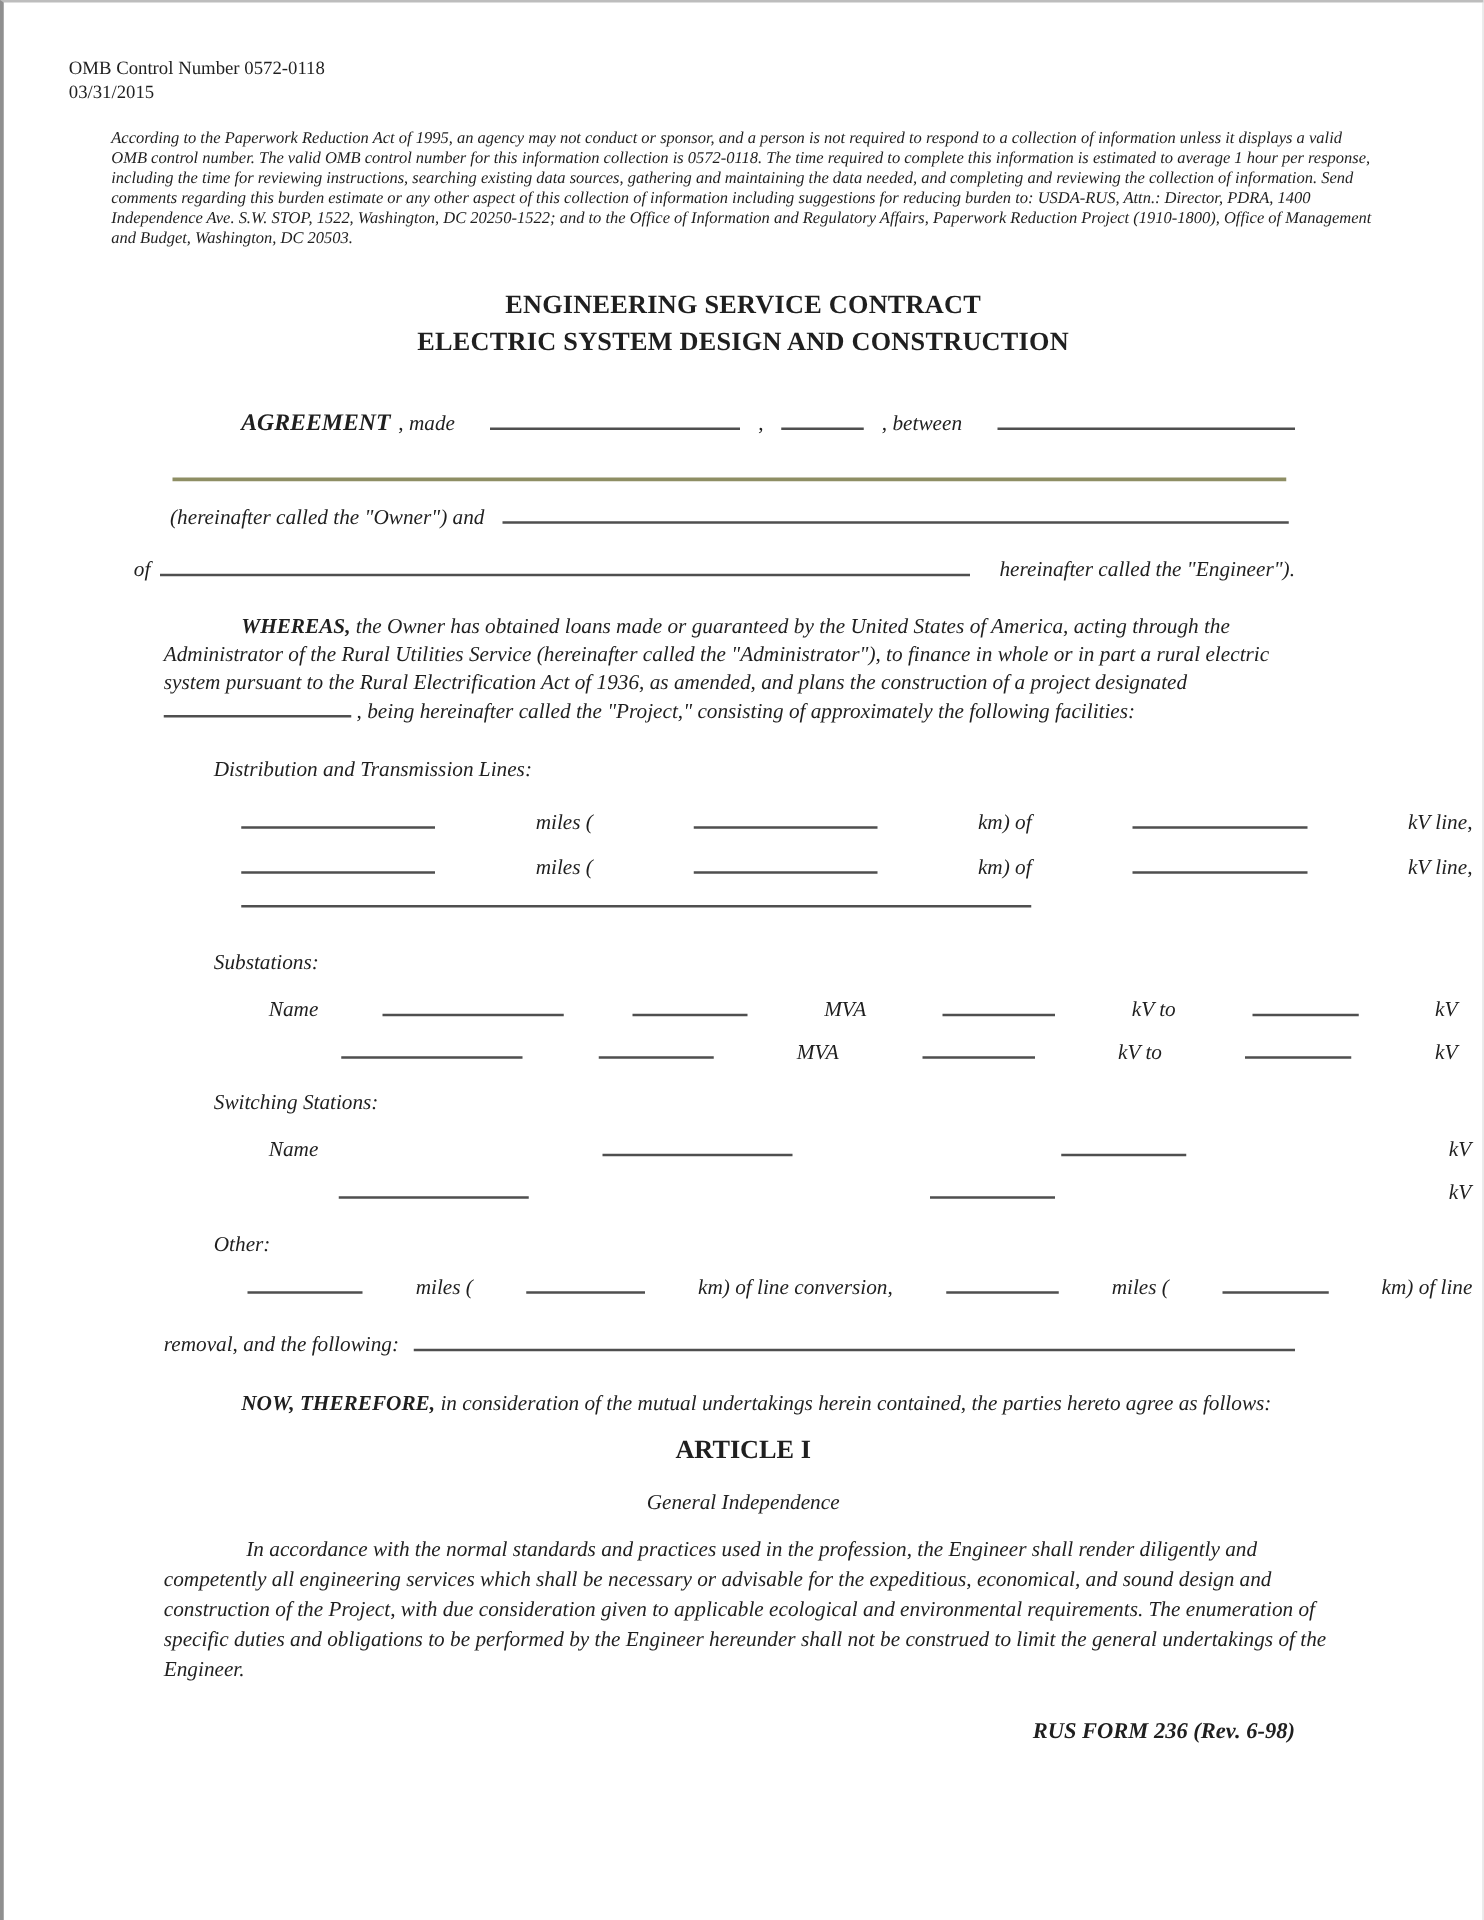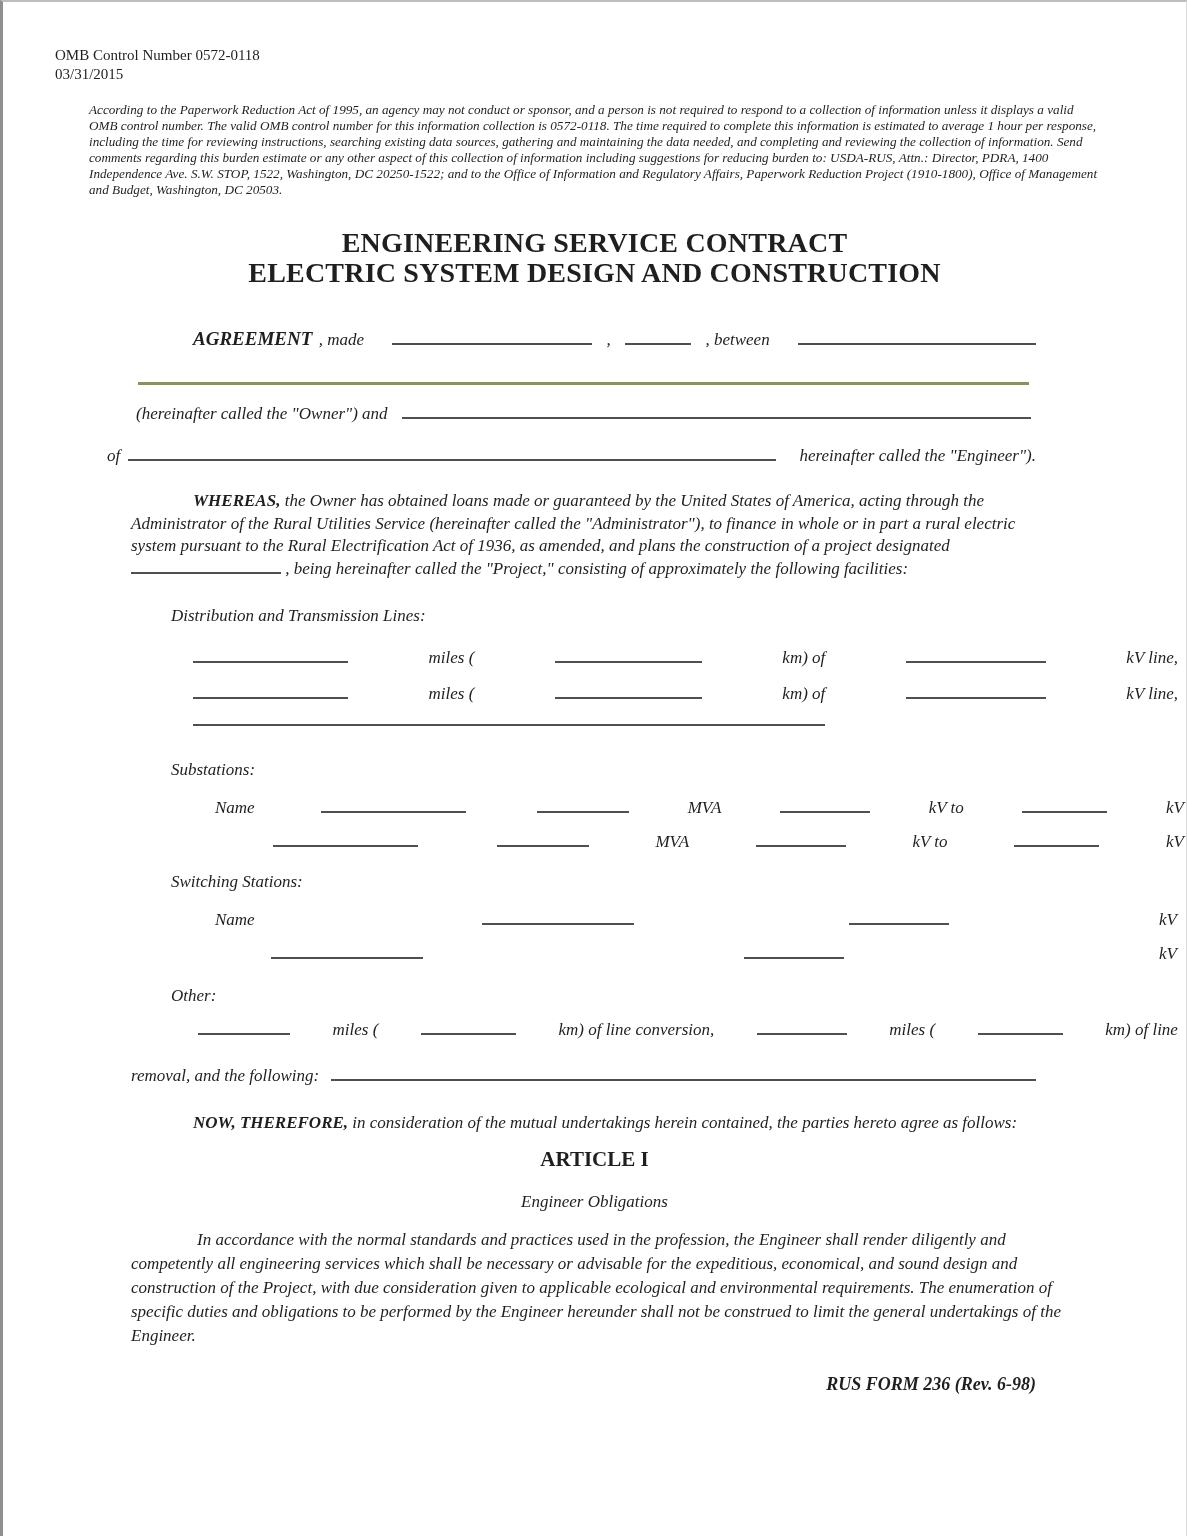--- a/index.html
+++ b/index.html
@@ -14,21 +14,21 @@
     overflow:hidden;
     font-family:"Liberation Serif", serif;
     color:#1f1f1f;
   }
   .it{font-style:italic;}
   .bi{font-weight:bold;font-style:italic;}
 
   .omb{margin:44px 0 0 52px;font-size:15px;line-height:19px;font-style:normal;}
   .pra{margin:18px 88px 0 86px;font-size:13.2px;line-height:16px;font-style:italic;}
 
-  .title{margin-top:30px;text-align:center;font-weight:bold;font-size:28px;line-height:30px;letter-spacing:.2px;}
+  .title{margin-top:30px;text-align:center;font-weight:bold;font-size:21px;line-height:30px;letter-spacing:.2px;}
 
   .row{display:flex;align-items:baseline;font-size:17px;font-style:italic;justify-content:space-between;}
   .blank{display:inline-block;height:13px;border-bottom:2px solid #4f4f4f;flex:none;}
   .blank.grow{flex:1;}
 
   .agreement-row{margin:40px 150px 0 190px;}
   .agreement-row .lead{font-size:19px;}
   .g8{margin-left:8px;} .g14{margin-left:14px;} .g22{margin-left:22px;}
 
   .owner-rule{margin:32px 157px 0 135px;height:3px;background:#8e8e64;}
@@ -42,21 +42,21 @@
   .inline-blank{display:inline-block;width:150px;height:11px;border-bottom:2px solid #4f4f4f;}
 
   .sec-head{margin:26px 0 0 168px;font-size:17px;font-style:italic;}
   .dist-row{margin:22px 0 0 190px;}
   .dist-row .lbl{margin:0 8px;white-space:nowrap;}
   .dist-row.second{margin-top:16px;}
   .extra-line{margin:20px 0 0 190px;width:632px;height:0;border-bottom:2px solid #4f4f4f;}
 
   .sub-row1{margin:18px 0 0 212px;}
   .sub-row2{margin:14px 0 0 270px;}
-  .sub-row1 .lbl,.sub-row2 .lbl{margin:0 2px;white-space:nowrap;}
+  .sub-row1 .lbl,.sub-row2 .lbl{margin:0 20px;white-space:nowrap;}
   .name-lbl{margin-right:10px;}
 
   .sw-row1{margin:18px 0 0 212px;}
   .sw-row2{margin:14px 0 0 268px;}
   .sw-row1 .lbl,.sw-row2 .lbl{margin:0 9px;white-space:nowrap;}
 
   .other-row{margin:14px 0 0 195px;}
   .other-row .lbl{margin:0 8px;white-space:nowrap;}
   .removal-row{margin:26px 150px 15px 128px;}
   .removal-row .lbl{margin-right:12px;white-space:nowrap;}
@@ -188,19 +188,19 @@
   <div class="row removal-row">
     <span class="it lbl">removal, and the following:</span>
     <span class="blank grow"></span>
   </div>
 
   <p class="para nowtf">
     <span class="bi">NOW, THEREFORE,</span><span> in consideration of the mutual undertakings herein contained, the parties hereto agree as follows:</span>
   </p>
 
   <div class="article-head">ARTICLE I</div>
-  <div class="article-sub">Engineer Obligations</div>
+  <div class="article-sub">General Independence</div>
 
   <p class="para article-body">In accordance with the normal standards and practices used in the profession, the Engineer shall render diligently and competently all engineering services which shall be necessary or advisable for the expeditious, economical, and sound design and construction of the Project, with due consideration given to applicable ecological and environmental requirements. The enumeration of specific duties and obligations to be performed by the Engineer hereunder shall not be construed to limit the general undertakings of the Engineer.</p>
 
   <div class="footer bi">RUS FORM 236 (Rev. 6-98)</div>
 
 </div>
 
 </body></html>

